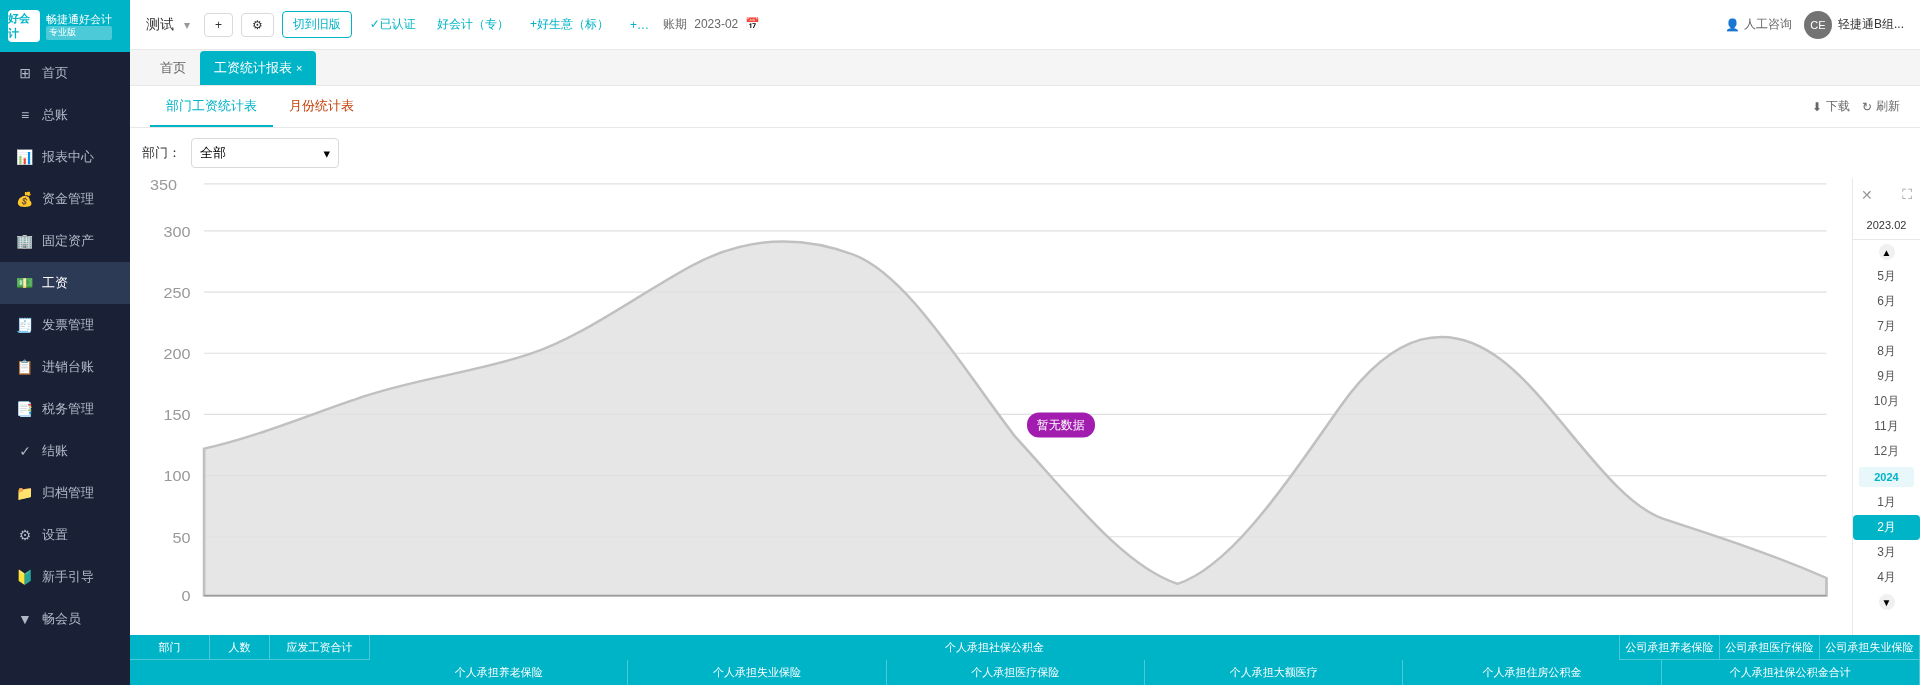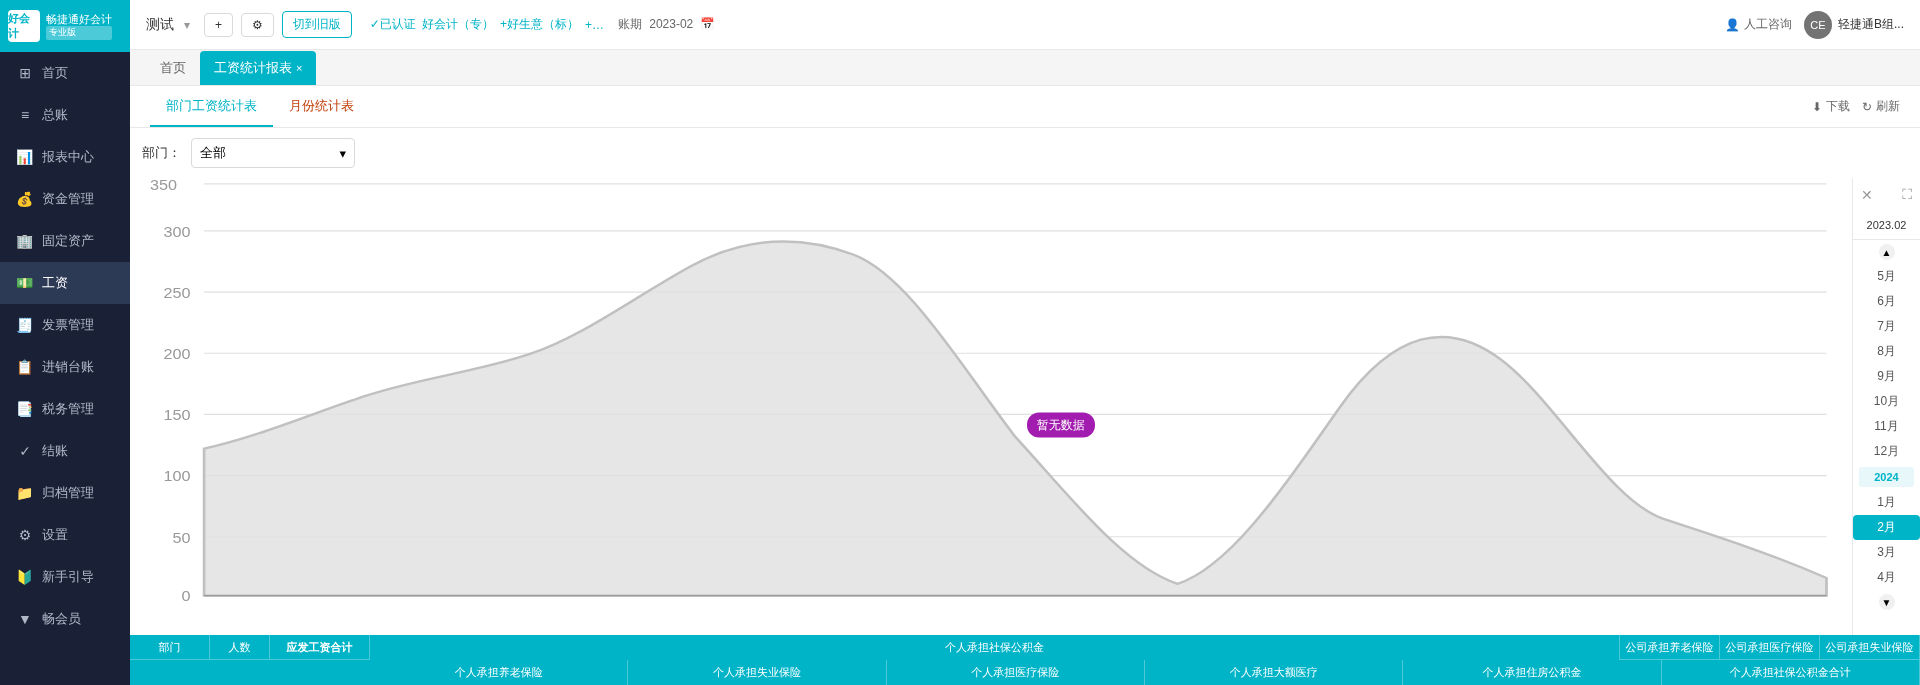--- a/index.html
+++ b/index.html
@@ -78,21 +78,21 @@
     .topbar-btn {
       border: 1px solid #d9d9d9;
       background: white;
       padding: 4px 10px;
       border-radius: 4px;
       cursor: pointer;
       font-size: 12px;
       color: #333;
     }
     .topbar-btn.old-version { border-color: #00b4c8; color: #00b4c8; }
-    .topbar-status { display: flex; align-items: center; gap: 6px; margin-left: 8px; font-size: 12px; color: #00b4c8; }
+    .topbar-status { display: flex; align-items: center; gap: 21px; margin-left: 8px; font-size: 12px; color: #00b4c8; }
     .topbar-status-item { display: flex; align-items: center; gap: 3px; }
     .topbar-period { color: #666; font-size: 12px; margin-left: 4px; }
     .topbar-right { margin-left: auto; display: flex; align-items: center; gap: 12px; }
     .topbar-help { display: flex; align-items: center; gap: 4px; color: #666; font-size: 12px; cursor: pointer; }
     .topbar-user { display: flex; align-items: center; gap: 6px; cursor: pointer; }
     .topbar-avatar {
       width: 28px; height: 28px; border-radius: 50%;
       background: #737373;
       display: flex; align-items: center; justify-content: center;
       color: white; font-size: 11px; font-weight: normal;
@@ -165,21 +165,21 @@
     
     .filter-bar {
       display: flex;
       align-items: center;
       padding: 10px 12px;
       gap: 10px;
       flex-shrink: 0;
     }
     .filter-label { font-size: 13px; color: #333; }
     .filter-select {
-      width: 164px;
+      width: 148px;
       height: 30px;
       border: 1px solid #d9d9d9;
       border-radius: 4px;
       padding: 0 8px;
       font-size: 13px;
       background: white;
       display: flex;
       align-items: center;
       justify-content: space-between;
       cursor: pointer;
@@ -522,21 +522,21 @@
     </div>
 
     <div class="table-header">
       <div class="table-header-row1">
         <div class="th-cell" style="width:80px; border-bottom:1px solid rgba(255,255,255,0.3); row-span:2;">
           <span>部门</span>
         </div>
         <div class="th-cell" style="width:60px; border-bottom:1px solid rgba(255,255,255,0.3);">
           <span>人数</span>
         </div>
-        <div class="th-cell" style="width:100px; border-bottom:1px solid rgba(255,255,255,0.3);font-weight:bold;">
+        <div class="th-cell" style="width:100px; border-bottom:1px solid rgba(255,255,255,0.3);">
           <span>应发工资合计</span>
         </div>
         <div class="th-cell th-group" style="flex:1; justify-content:center;">
           <span>个人承担社保公积金</span>
         </div>
         <div class="th-cell" style="width:100px; border-bottom:1px solid rgba(255,255,255,0.3);">
           <span>公司承担养老保险</span>
         </div>
         <div class="th-cell" style="width:100px; border-bottom:1px solid rgba(255,255,255,0.3);">
           <span>公司承担医疗保险</span>

